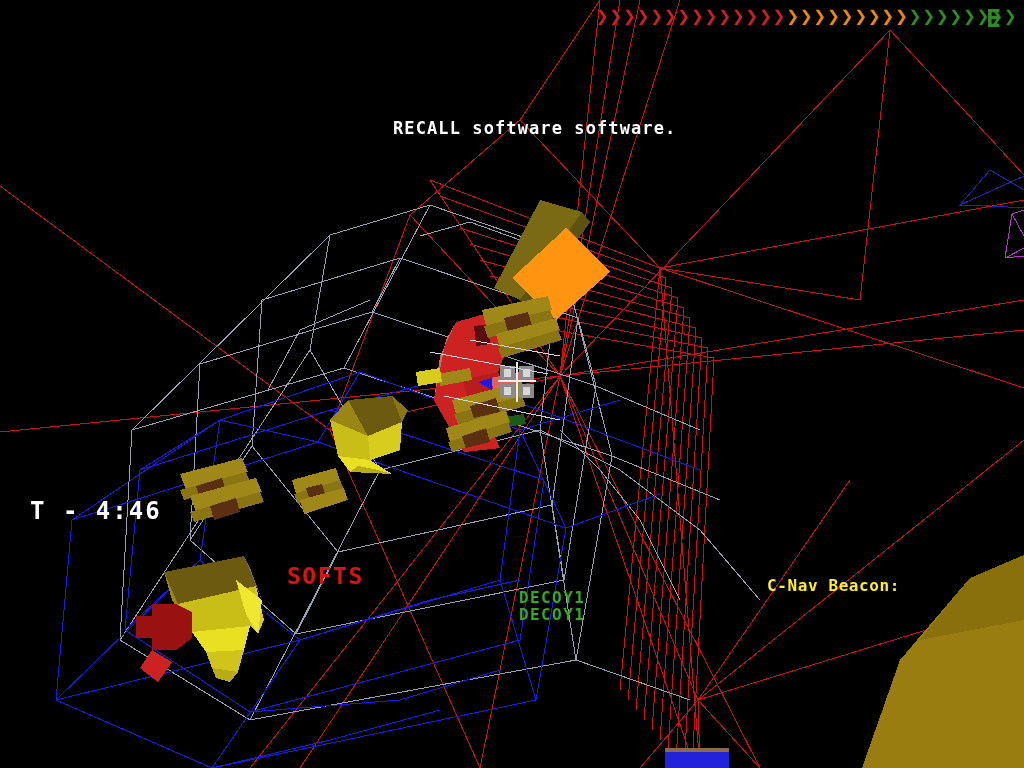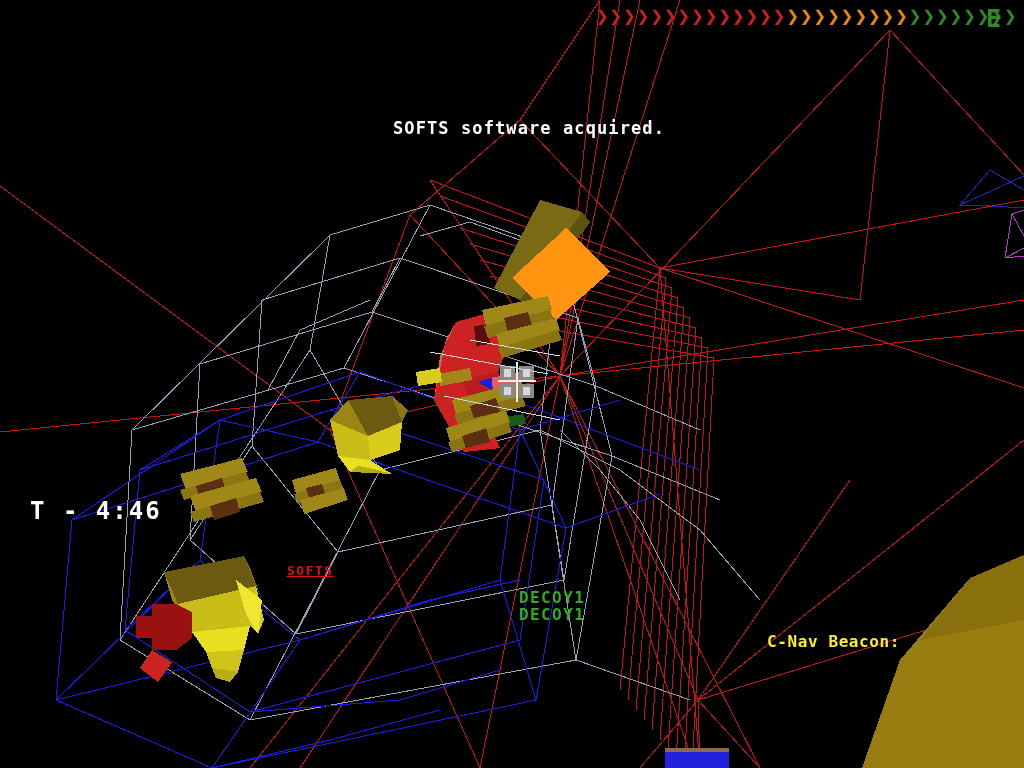--- a/index.html
+++ b/index.html
@@ -50,24 +50,23 @@
     top: 497px;
     color: #ffffff;
     font-size: 24px;
     font-weight: bold;
     letter-spacing: 2px;
   }
   #softs-label {
     left: 287px;
     top: 563px;
     color: #dd1111;
-    font-size: 13px;
+    font-size: 23px;
     font-weight: bold;
     letter-spacing: 1.5px;
-    text-decoration: underline;
   }
 
   
   #inventory {
     position: absolute;
     left: 519px;
     top: 589px;
     width: 212px;
     color: #33aa22;
     font-size: 16px;
@@ -80,21 +79,21 @@
     justify-content: flex-start;
     line-height: 17px;
   }
   .inv-name { text-align: left; }
   .inv-count { text-align: right; }
 
   
   #beacon {
     position: absolute;
     left: 767px;
-    top: 632px;
+    top: 576px;
     color: #ffee22;
     font-size: 16px;
     font-weight: bold;
     line-height: 20px;
     letter-spacing: 0.6px;
     pointer-events: auto;
   }
 
   
   #compass {
@@ -390,21 +389,21 @@
         <div class="chev" style="left: 326.4px; color: rgb(46, 139, 34);">❯</div>
         <div class="chev" style="left: 340px; color: rgb(46, 139, 34);">❯</div>
         <div class="chev" style="left: 353.6px; color: rgb(46, 139, 34);">❯</div>
         <div class="chev" style="left: 367.2px; color: rgb(46, 139, 34);">❯</div>
         <div class="chev" style="left: 380.8px; color: rgb(46, 139, 34);">❯</div>
         <div class="chev" style="left: 394.4px; color: rgb(46, 139, 34);">❯</div>
         <div class="chev" style="left: 408px; color: rgb(46, 139, 34);">❯</div>
       </div>
     <div id="compass-letter" style="color: rgb(46, 139, 34);">E</div>
 
-    <div id="message-text" class="hud-text" style="color: rgb(255, 255, 255);">SOFTS software acquired.</div>
+    <div id="message-text" class="hud-text" style="color: rgb(255, 255, 255);">RECALL software software.</div>
 
     <div id="timer-text" class="hud-text" style="color: rgb(255, 255, 255);">T - 4:46</div>
 
     <div id="softs-label" class="hud-text" style="color: rgb(221, 17, 17);">SOFTS</div>
 
     <div id="inventory" style="color: rgb(51, 170, 34);">
         <div class="inv-row">
           <span class="inv-name">DECOY</span>
           <span class="inv-count">1</span>
         </div>

